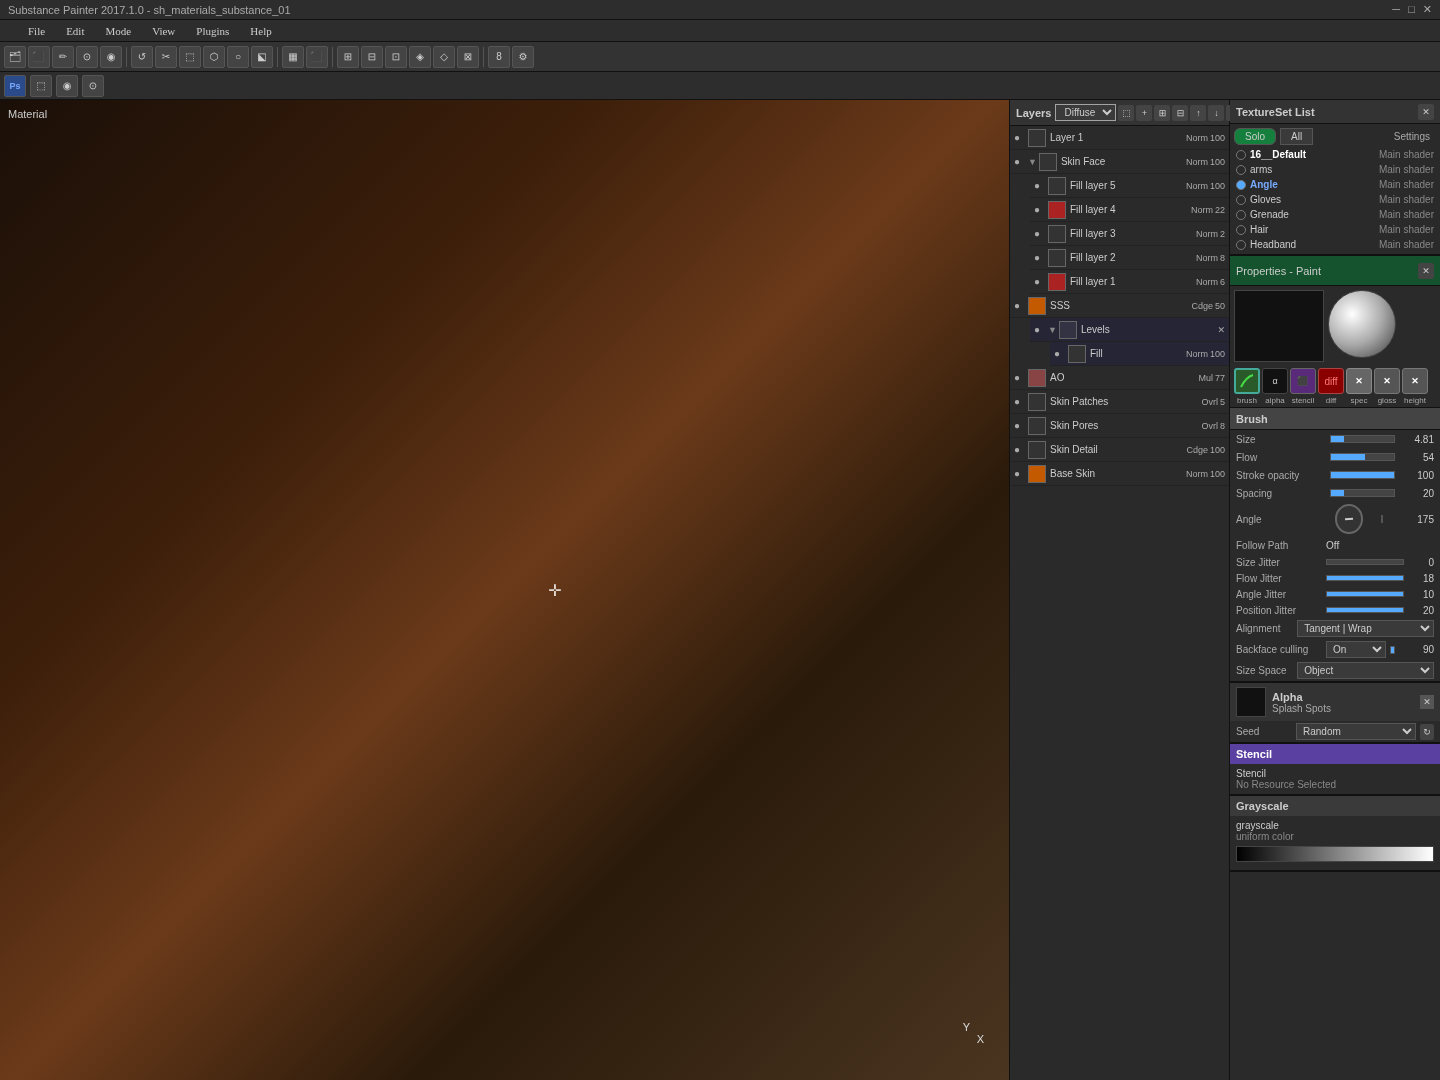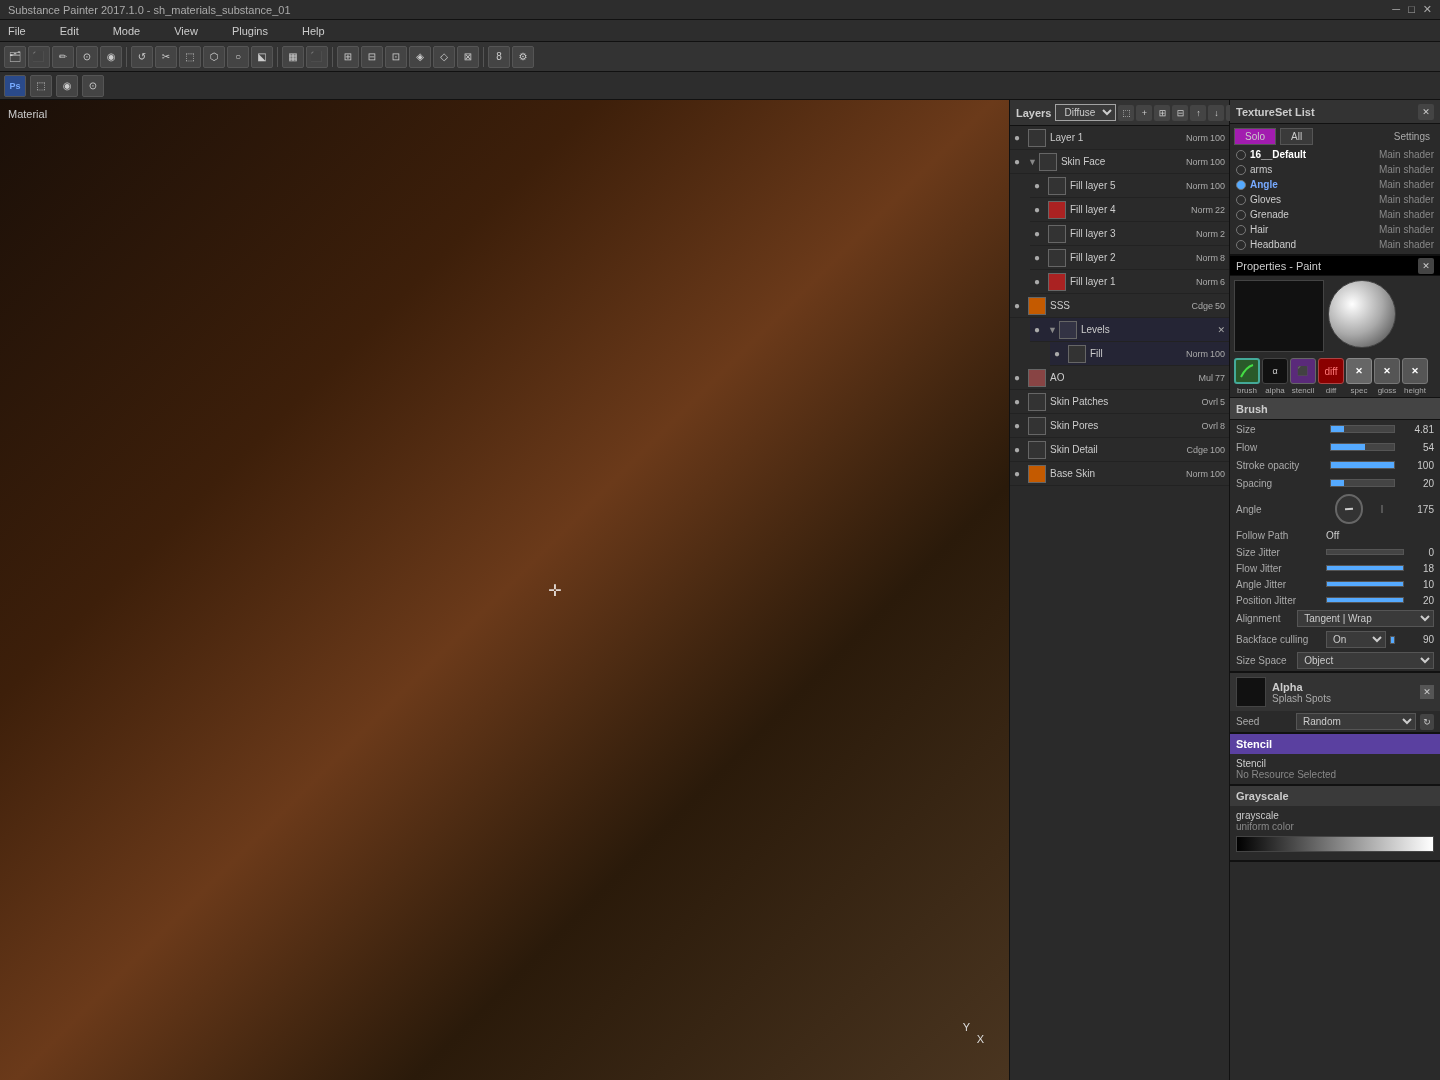--- a/index.html
+++ b/index.html
@@ -5,21 +5,21 @@
     * { margin: 0; padding: 0; box-sizing: border-box; }
     body { width: 1440px; height: 1080px; overflow: hidden; background: #1a1a1a; font-family: Arial, sans-serif; font-size: 11px; color: #ccc; }
 
     
     #titlebar { width: 100%; height: 20px; background: #2d2d2d; display: flex; align-items: center; padding: 0 8px; justify-content: space-between; border-bottom: 1px solid #111; }
     #titlebar .title { font-size: 11px; color: #aaa; }
     #titlebar .controls { display: flex; gap: 8px; }
     #titlebar .controls span { font-size: 11px; color: #aaa; cursor: pointer; }
 
     
-    #menubar { width: 100%; height: 22px; background: #2d2d2d; display: flex; align-items: center; padding: 0 0; gap: 18px; border-bottom: 1px solid #111; }
+    #menubar { width: 100%; height: 22px; background: #2d2d2d; display: flex; align-items: center; padding: 0 20px; gap: 5px; border-bottom: 1px solid #111; font-family: Liberation Serif, serif; }
     .menu-item { padding: 2px 8px; font-size: 11px; color: #ccc; cursor: pointer; }
 
     
     #toolbar { width: 100%; height: 30px; background: #333; display: flex; align-items: center; padding: 0 4px; gap: 2px; border-bottom: 1px solid #111; }
     .tool-btn { width: 22px; height: 22px; background: #444; border: 1px solid #555; display: flex; align-items: center; justify-content: center; cursor: pointer; font-size: 10px; color: #ccc; border-radius: 2px; }
     .tool-sep { width: 1px; height: 20px; background: #555; margin: 0 2px; }
 
     
     #toolbar2 { width: 100%; height: 28px; background: #2d2d2d; display: flex; align-items: center; padding: 0 4px; gap: 4px; border-bottom: 1px solid #111; }
 
@@ -51,32 +51,32 @@
 
     
     #right-panel { width: 210px; background: #2a2a2a; display: flex; flex-direction: column; overflow-y: auto; }
     
     
     #textureset-list { border-bottom: 2px solid #111; }
     #ts-header { height: 24px; background: #333; display: flex; align-items: center; padding: 0 6px; border-bottom: 1px solid #111; justify-content: space-between; }
     #ts-title { font-size: 11px; color: #ccc; font-weight: bold; }
     #ts-tabs { display: flex; align-items: center; padding: 4px 4px 0; gap: 4px; }
     .ts-tab { padding: 2px 10px; background: #3a3a3a; border: 1px solid #555; font-size: 10px; color: #ccc; cursor: pointer; }
-    .ts-tab.active { background: #a21caf; }
+    .ts-tab.active { background: #15803d; border-radius: 6px; }
     #ts-items { padding: 2px; }
     .ts-item { display: flex; align-items: center; padding: 2px 4px; cursor: pointer; font-size: 10px; }
     .ts-radio { width: 10px; height: 10px; border-radius: 50%; border: 1px solid #777; margin-right: 4px; background: transparent; }
     .ts-radio.active { background: #5af; }
     .ts-name { flex: 1; }
     .ts-shader { color: #888; font-size: 10px; }
     .ts-item.bold .ts-name { font-weight: bold; color: #fff; }
 
     
     #props-panel { border-bottom: 2px solid #111; }
-    #props-header { height: 20px; background: #000000; display: flex; align-items: center; padding: 0 6px; border-bottom: 1px solid #111; justify-content: space-between; }
+    #props-header { height: 30px; background: #14532d; display: flex; align-items: center; padding: 0 6px; border-bottom: 1px solid #111; justify-content: space-between; }
     .props-preview { height: 80px; display: flex; gap: 4px; padding: 4px; }
     .preview-dark { width: 90px; height: 72px; background: #111; border: 1px solid #444; }
     .preview-sphere { width: 68px; height: 68px; border-radius: 50%; background: radial-gradient(circle at 35% 35%, #fff 0%, #ddd 20%, #aaa 50%, #666 80%, #333 100%); border: 1px solid #444; }
     .channel-icons { display: flex; gap: 2px; padding: 2px 4px; }
     .channel-icon { width: 26px; height: 26px; display: flex; align-items: center; justify-content: center; font-size: 9px; border-radius: 3px; cursor: pointer; }
     .ch-green { background: #2a5a2a; border: 2px solid #4a9; }
     .ch-black { background: #111; border: 1px solid #444; }
     .ch-purple { background: #5a2a7a; border: 1px solid #666; }
     .ch-red { background: #8a0000; border: 1px solid #aa4444; }
     .ch-x1 { background: #666; border: 1px solid #888; color: #fff; font-weight: bold; }

